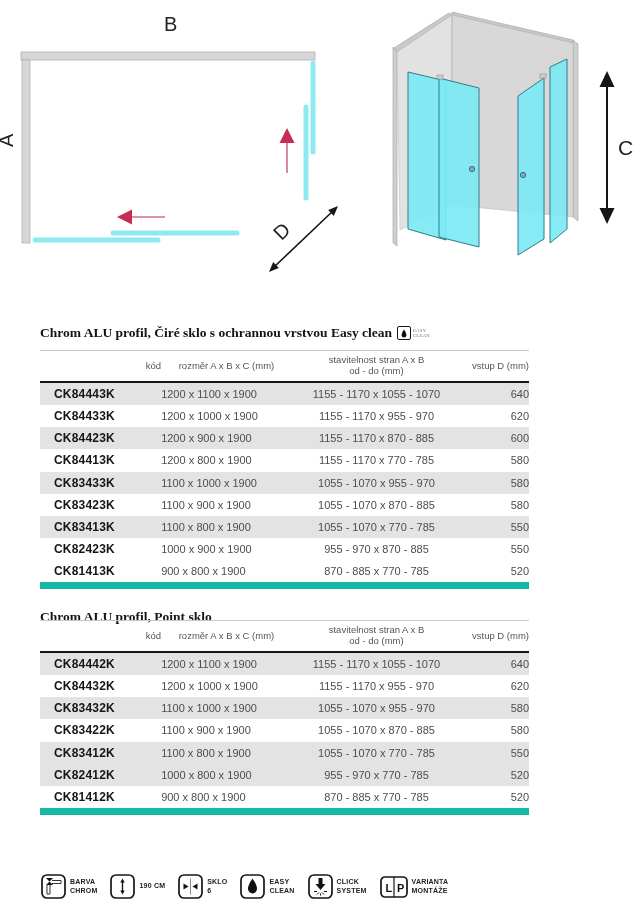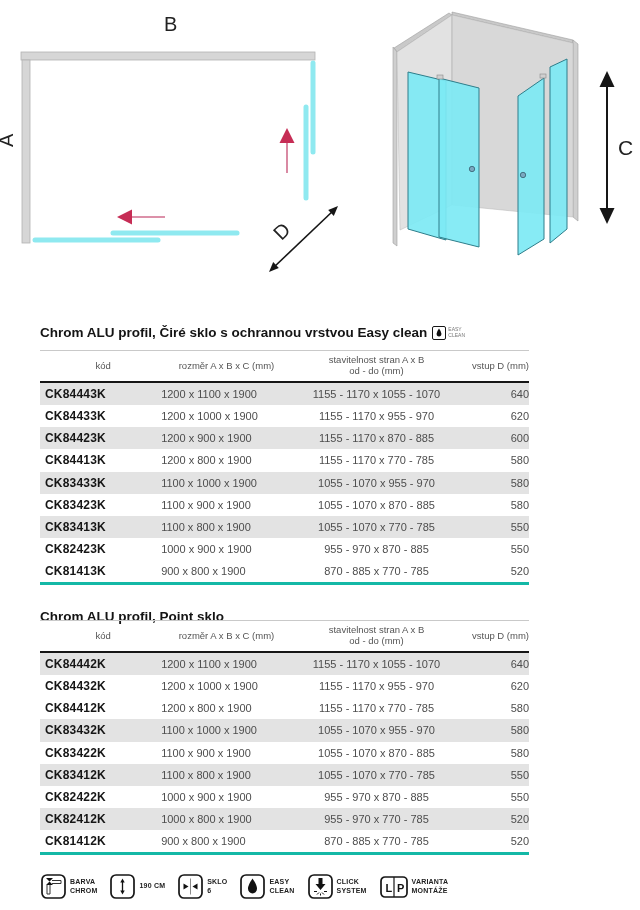--- a/index.html
+++ b/index.html
@@ -6,40 +6,40 @@
   body{width:640px;height:910px;position:relative;overflow:hidden;
        font-family:"Liberation Sans",sans-serif;-webkit-font-smoothing:antialiased;}
   .page{position:absolute;inset:0;background:#fff;}
 
   
   .topview{position:absolute;left:0;top:0;}
   .iso{position:absolute;left:380px;top:0;}
 
   
   .ttl{position:absolute;left:40px;margin:0;font-size:13.5px;font-weight:700;color:#141414;
-       display:flex;gap:5px;white-space:nowrap;}
+       display:flex;gap:5px;white-space:nowrap;font-family:Liberation Serif, serif;}
   #t1ttl{top:325px;}
   #t2ttl{top:609px;}
   .badge{display:inline-flex;align-items:center;gap:2px;}
   .badge .bx{width:12px;height:12px;border:1px solid #161616;border-radius:2px;
        display:inline-flex;align-items:center;justify-content:center;}
   .badge .btxt{font-size:5px;line-height:1.05;color:#777;font-weight:400;white-space:pre-line;letter-spacing:0;}
 
   
   table{position:absolute;left:40px;width:489px;border-collapse:collapse;table-layout:fixed;}
   #t1{top:350px;}
   #t2{top:620px;}
   th{font-size:9.5px;font-weight:400;color:#555;border-top:1px solid #c9c9c9;
      border-bottom:2px solid #161616;padding:3px 0 4px 0;white-space:pre-line;line-height:1.2;}
-  th.c0{text-align:center;padding-left:5px;}
+  th.c0{text-align:right;padding-left:5px;}
   td{height:22.2px;padding:0;font-size:11px;color:#4d4d4d;vertical-align:middle;}
   tr.alt{background:#e3e3e3;}
-  tbody tr:last-child{border-bottom:3px solid #14b8a6;}
+  tbody tr:last-child{border-bottom:7px solid #14b8a6;}
   .c0{width:24%;text-align:left;}
-  td.c0{font-weight:700;font-size:12px;color:#161616;padding-left:5px;letter-spacing:.2px;}
+  td.c0{font-weight:700;font-size:12px;color:#161616;padding-left:14px;letter-spacing:.2px;}
   .c1{width:27%;}
   .c2{width:35%;text-align:center;}
   .c3{width:14%;text-align:right;}
 
   
   .flegend{position:absolute;left:41px;top:874px;display:flex;align-items:center;gap:13px;}
   .fitem{display:flex;align-items:center;gap:4px;}
   .flabel{font-size:7px;font-weight:700;color:#222;white-space:pre-line;line-height:1.25;letter-spacing:.2px;}
 </style>
 </head>
@@ -197,48 +197,36 @@
           <td class="c1">1200 x 1100 x 1900</td>
           <td class="c2">1155 - 1170 x 1055 - 1070</td>
           <td class="c3">640</td>
         </tr>
         <tr>
           <td class="c0">CK84432K</td>
           <td class="c1">1200 x 1000 x 1900</td>
           <td class="c2">1155 - 1170 x 955 - 970</td>
           <td class="c3">620</td>
         </tr>
-        <tr>
-          <td class="c0">CK84412K</td>
-          <td class="c1">1200 x 800 x 1900</td>
-          <td class="c2">1155 - 1170 x 770 - 785</td>
-          <td class="c3">580</td>
-        </tr>
         <tr class="alt">
           <td class="c0">CK83432K</td>
           <td class="c1">1100 x 1000 x 1900</td>
           <td class="c2">1055 - 1070 x 955 - 970</td>
           <td class="c3">580</td>
         </tr>
         <tr>
           <td class="c0">CK83422K</td>
           <td class="c1">1100 x 900 x 1900</td>
           <td class="c2">1055 - 1070 x 870 - 885</td>
           <td class="c3">580</td>
         </tr>
         <tr class="alt">
           <td class="c0">CK83412K</td>
           <td class="c1">1100 x 800 x 1900</td>
           <td class="c2">1055 - 1070 x 770 - 785</td>
-          <td class="c3">550</td>
-        </tr>
-        <tr>
-          <td class="c0">CK82422K</td>
-          <td class="c1">1000 x 900 x 1900</td>
-          <td class="c2">955 - 970 x 870 - 885</td>
           <td class="c3">550</td>
         </tr>
         <tr class="alt">
           <td class="c0">CK82412K</td>
           <td class="c1">1000 x 800 x 1900</td>
           <td class="c2">955 - 970 x 770 - 785</td>
           <td class="c3">520</td>
         </tr>
         <tr>
           <td class="c0">CK81412K</td>

